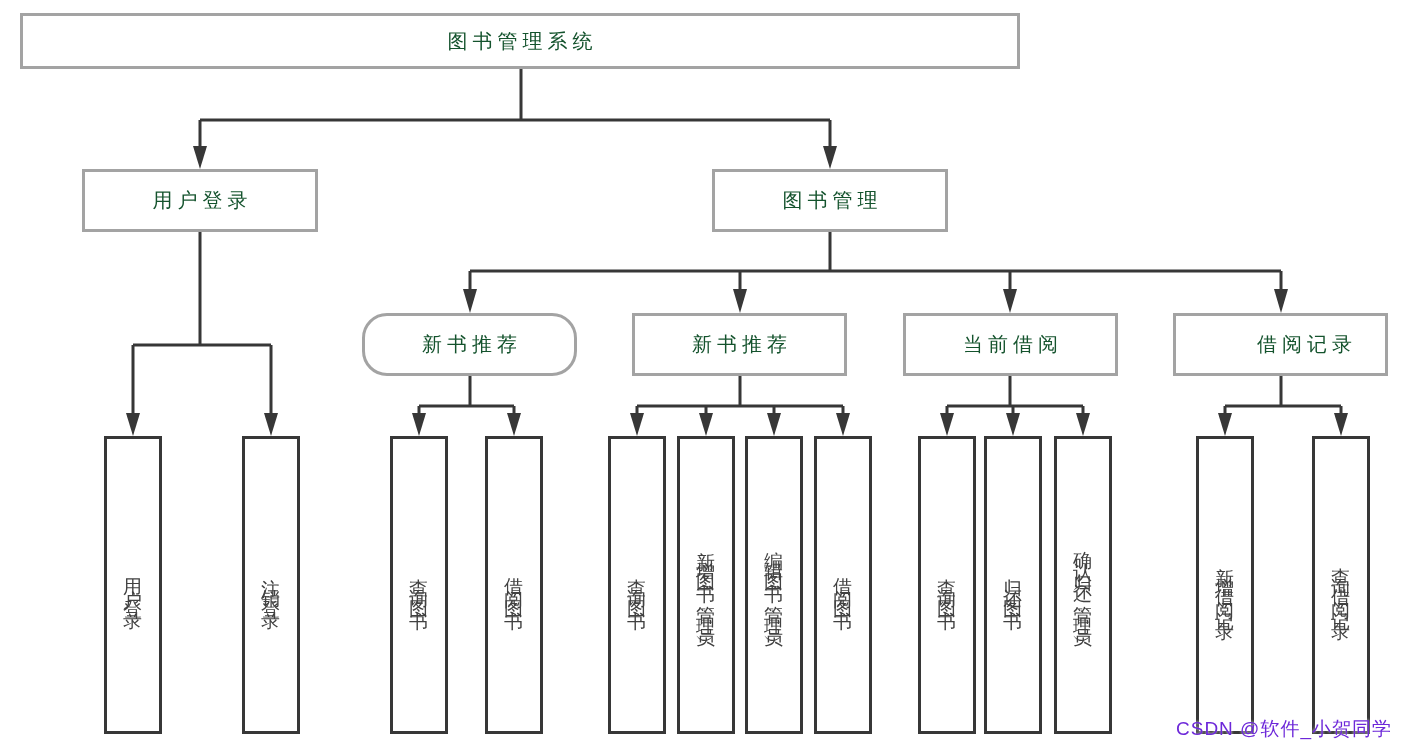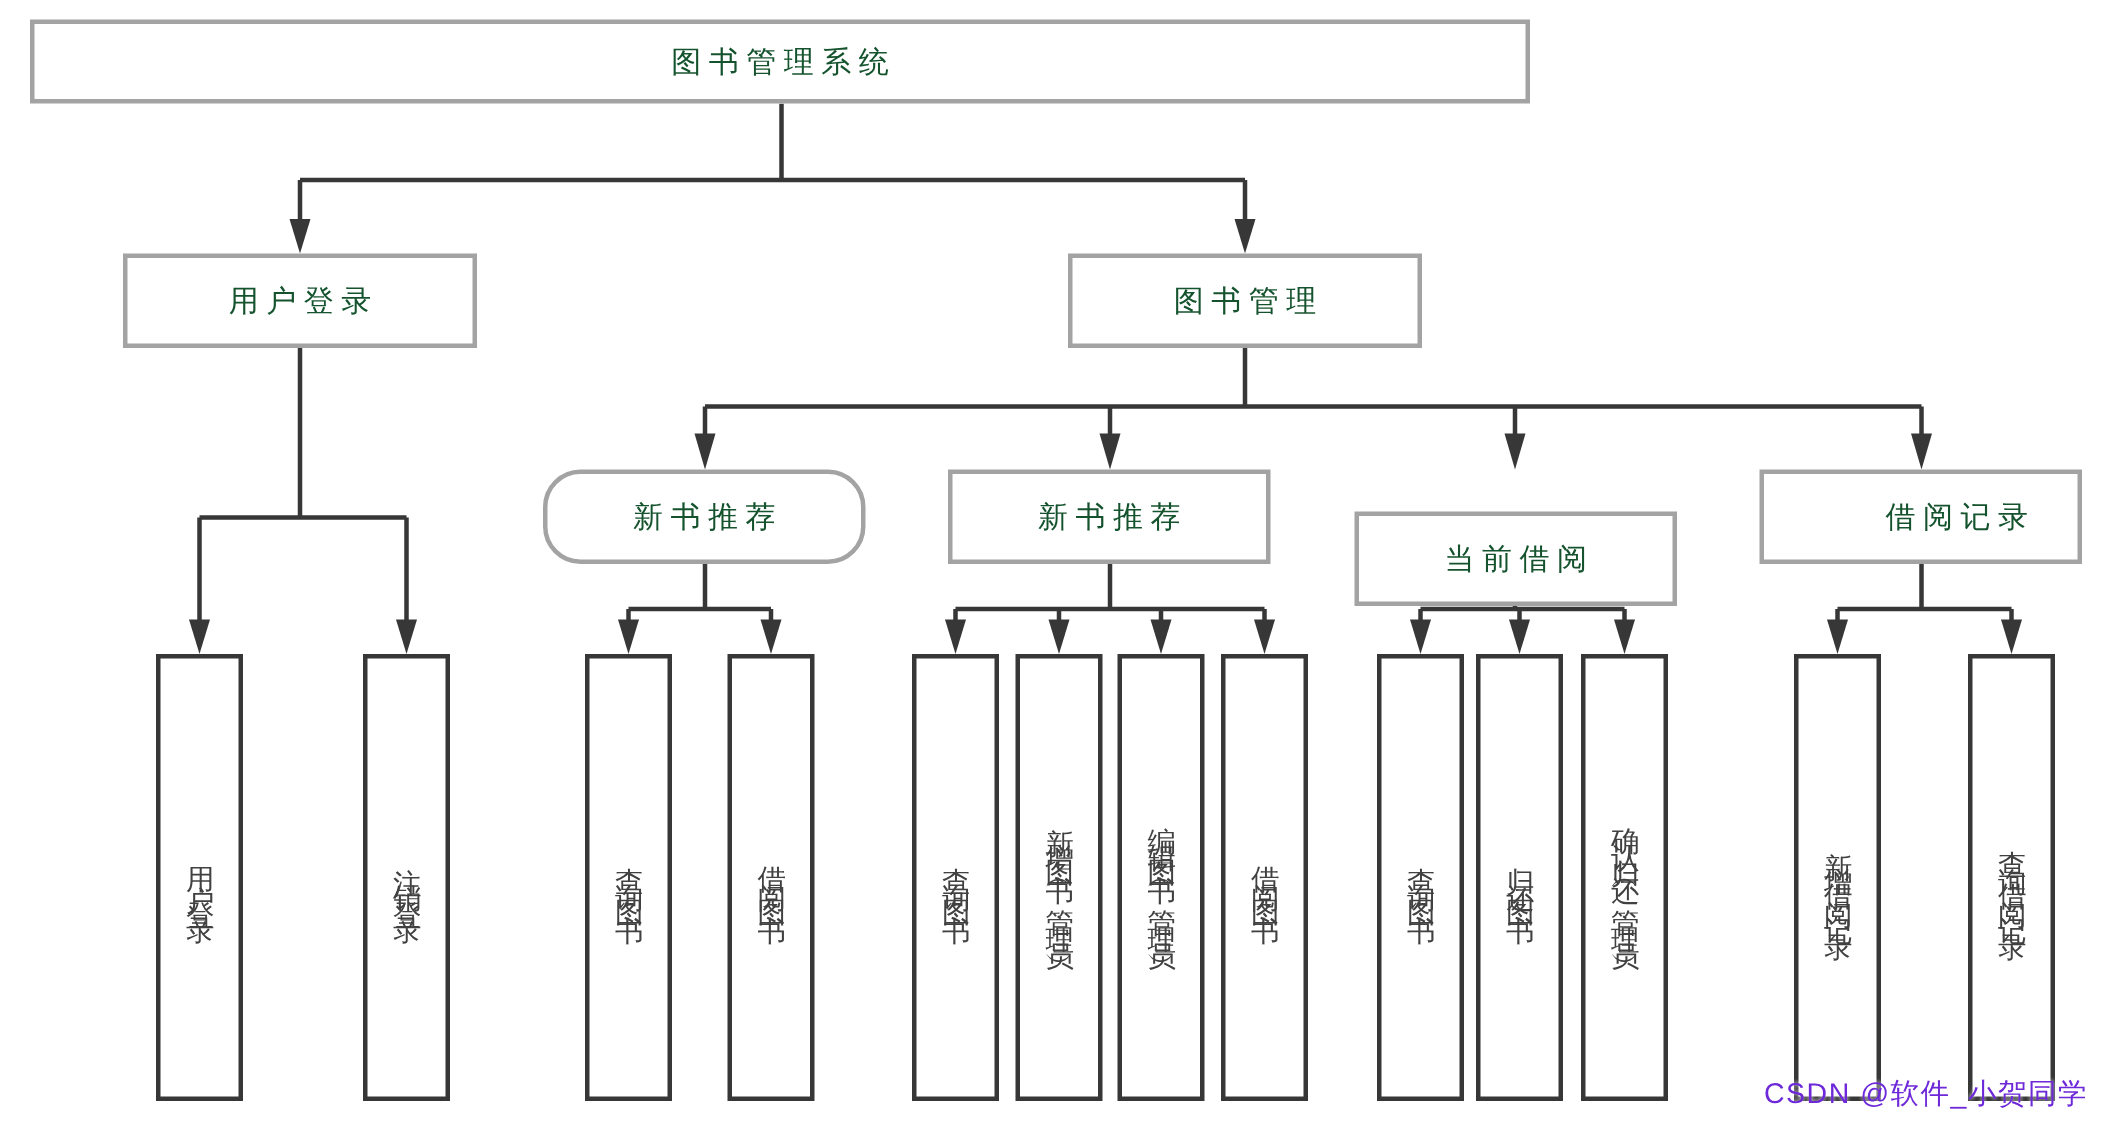--- a/index.html
+++ b/index.html
@@ -43,21 +43,21 @@
     text-indent: 5px;
     color: #14532d;
     white-space: nowrap;
   }
   .node.root   { left: 20px;  top: 13px;  width: 1000px; height: 56px; }
   .node.lvl2-a { left: 82px;  top: 169px; width: 236px;  height: 63px; }
   .node.lvl2-b { left: 712px; top: 169px; width: 236px;  height: 63px; }
   .node.lvl3   { top: 313px; width: 215px; height: 63px; }
   .node.l3-1 { left: 362px; border-radius: 25px; }
   .node.l3-2 { left: 632px; }
-  .node.l3-3 { left: 903px; margin-top: 28px; }
+  .node.l3-3 { left: 903px; }
   .node.l3-4 { left: 1173px; padding-left: 48px; }
   .leaf {
     position: absolute;
     top: 436px;
     box-sizing: border-box;
     width: 58px;
     height: 298px;
     border: 3px solid #373737;
     background: #ffffff;
     display: flex;

